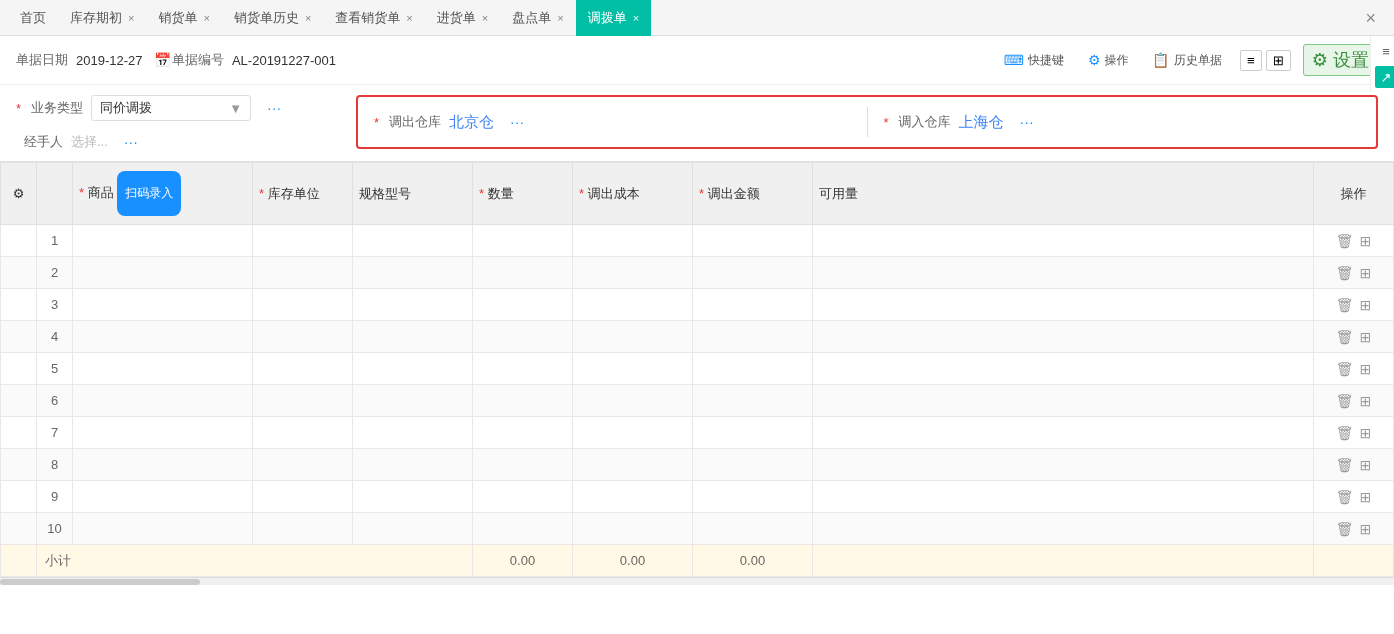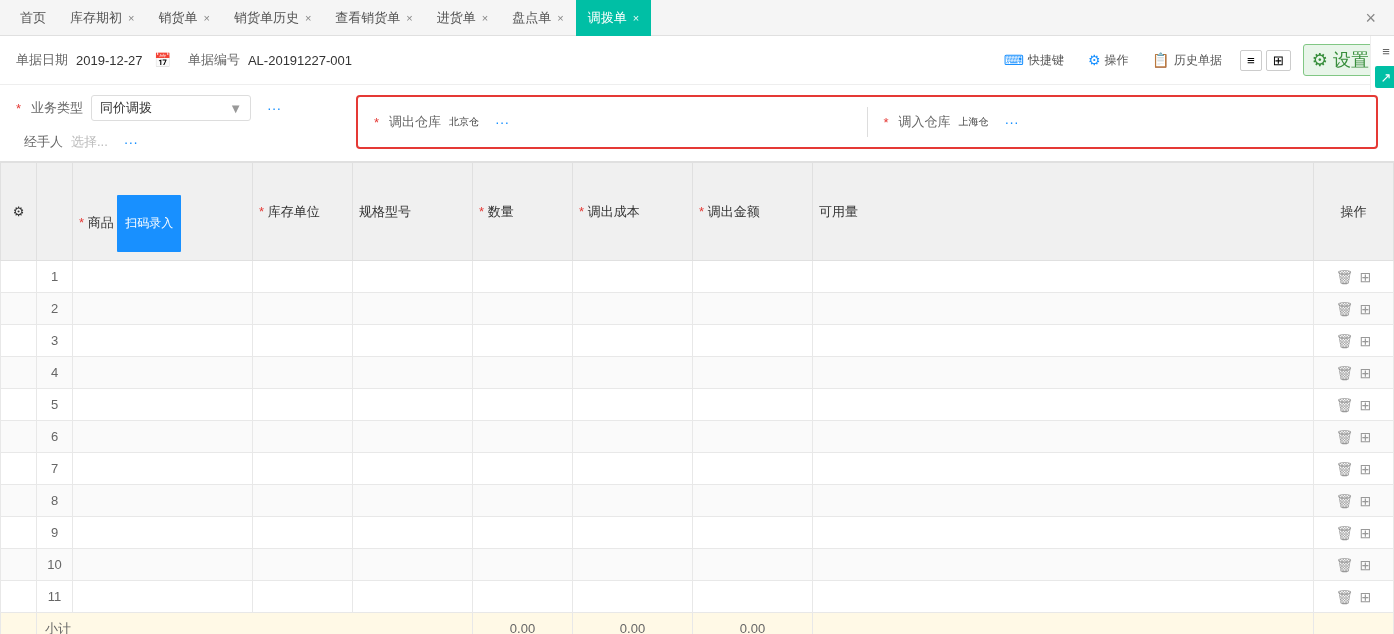--- a/index.html
+++ b/index.html
@@ -46,21 +46,21 @@
     }
 
     
     .toolbar {
       display: flex;
       align-items: center;
       padding: 8px 16px;
       border-bottom: 1px solid #eee;
       gap: 16px;
     }
-    .toolbar-left { display: flex; align-items: flex-end; gap: 16px; flex: 1; }
+    .toolbar-left { display: flex; align-items: flex-end; flex: 1; }
     .toolbar-right { display: flex; align-items: center; gap: 12px; }
     .field-label { color: #666; }
     .field-value { color: #333; font-weight: 500; }
     .date-icon { color: #1890ff; cursor: pointer; font-size: 14px; margin-left: 4px; }
     .toolbar-btn {
       display: flex; align-items: center; gap: 4px;
       color: #555; cursor: pointer; font-size: 12px;
       padding: 2px 6px;
     }
     .toolbar-btn .icon { font-size: 14px; color: #1890ff; }
@@ -91,22 +91,22 @@
       align-items: center;
       gap: 0;
     }
     .form-field {
       display: flex;
       align-items: center;
       gap: 8px;
     }
     .required-star { color: #e53935; margin-right: 2px; }
     .field-input-text {
-      color: #404040;
-      font-size: 10px;
+      color: #3b82f6;
+      font-size: 15px;
     }
     .select-wrapper {
       display: flex;
       align-items: center;
       border: 1px solid #ddd;
       border-radius: 3px;
       padding: 3px 8px;
       min-width: 160px;
       background: #fff;
       cursor: pointer;
@@ -167,25 +167,24 @@
       background: #fff9e6;
       font-size: 13px;
       color: #666;
     }
 
     
     .scan-btn {
       background: #1890ff;
       color: #fff;
       border: none;
-      border-radius: 1px;
-      padding: 20px 8px;
+      border-radius: 8px;
+      padding: 14px 8px;
       font-size: 12px;
       cursor: pointer;
-      margin-top: 24px;
     }
 
     
     .op-cell {
       display: flex;
       align-items: center;
       justify-content: center;
       gap: 6px;
     }
     .op-icon {
@@ -561,37 +560,20 @@
       <td></td>
       <td></td>
       <td></td>
       <td>
         <div class="op-cell">
           <span class="op-icon">🗑</span>
           <span class="op-icon">⊞</span>
         </div>
       </td>
     </tr>
-          <tr>
-    <td></td>
-    <td class="num">11</td>
-    <td></td>
-    <td></td>
-    <td></td>
-    <td></td>
-    <td></td>
-    <td></td>
-    <td></td>
-    <td>
-      <div class="op-cell">
-        <span class="op-icon">🗑</span>
-        <span class="op-icon">⊞</span>
-      </div>
-    </td>
-  </tr>
           <tr class="subtotal-row">
     <td></td>
     <td colspan="4" style="padding-left:8px;">小计</td>
     <td style="text-align:center;">0.00</td>
     <td style="text-align:center;">0.00</td>
     <td style="text-align:center;">0.00</td>
     <td></td>
     <td></td>
   </tr>
         </tbody>

